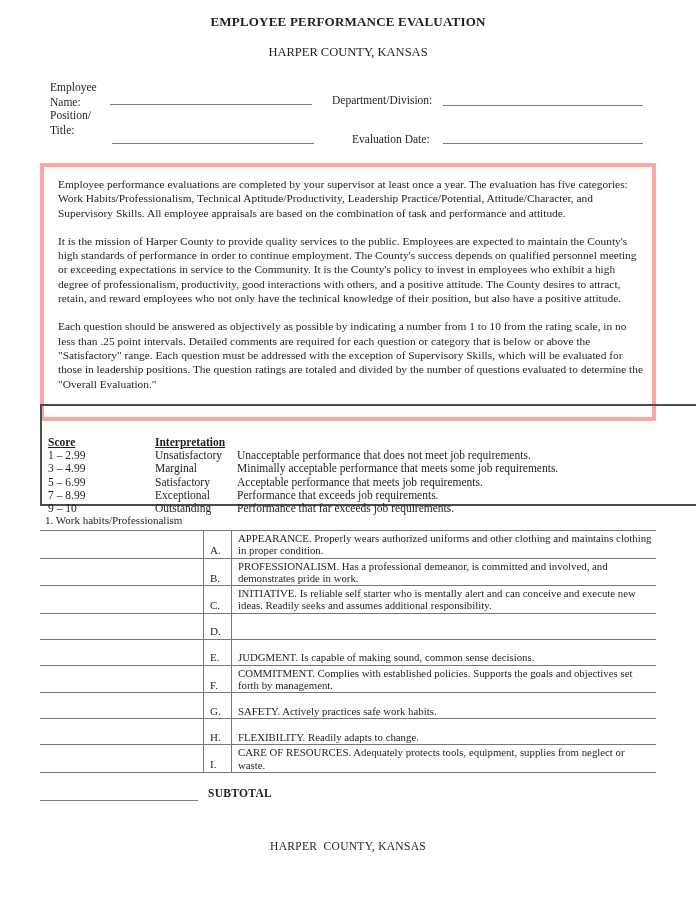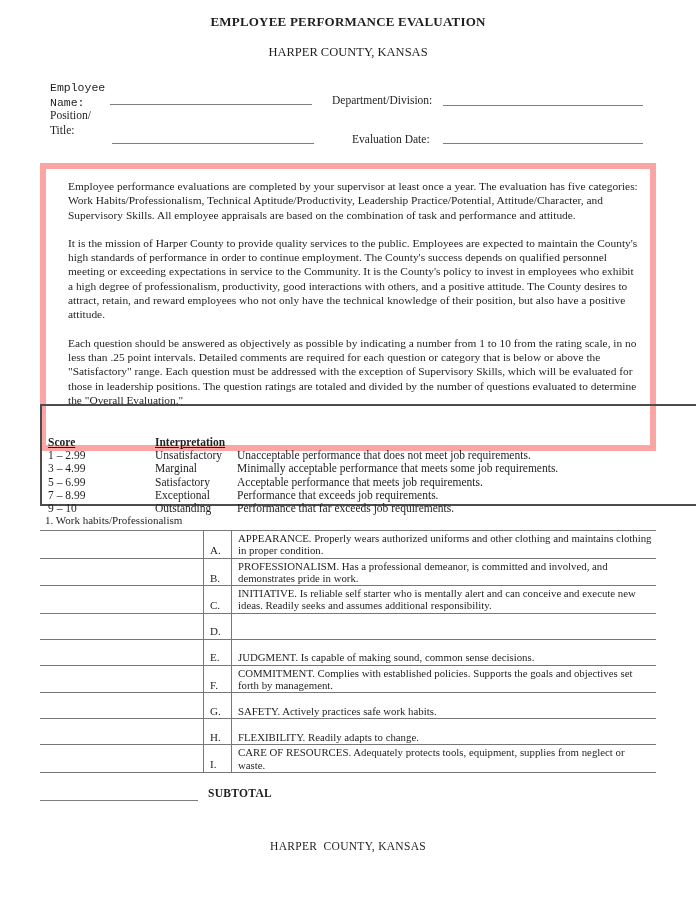--- a/index.html
+++ b/index.html
@@ -17,41 +17,41 @@
   .doc-title {
     top: 14px; left: 0; width: 696px;
     text-align: center; font-weight: bold; font-size: 13px; letter-spacing: .2px;
   }
   .doc-subtitle {
     top: 45px; left: 0; width: 696px;
     text-align: center; font-size: 12.5px;
   }
 
   .field-label { font-size: 11.5px; line-height: 15px; }
-  .lbl-employee { top: 80px; left: 50px; font-family: Liberation Mono, monospace; }
+  .lbl-employee { top: 80px; left: 50px; }
   .lbl-department { top: 93px; left: 332px; }
   .lbl-position { top: 108px; left: 50px; }
   .lbl-evaldate { top: 132px; left: 352px; font-family: Liberation Serif, serif; }
 
   .fill-line {
     border-bottom: 1px solid #7d7d7d;
     height: 15px;
     font-size: 11.5px;
     line-height: 15px;
   }
   .line-name  { top: 90px;  left: 110px; width: 202px; }
   .line-dept  { top: 91px;  left: 443px; width: 200px; }
   .line-title { top: 129px; left: 112px; width: 202px; }
   .line-eval  { top: 129px; left: 443px; width: 200px; }
 
   
   .intro-box {
-    top: 163px; left: 40px; width: 616px; height: 288px;
-    border: 6px solid #fca5a5;
-    padding: 10px 9px 0 22px;
+    top: 163px; left: 40px; width: 616px; height: 258px;
+    border: 4px solid #fca5a5;
+    padding: 10px 9px 0 14px;
   }
   .intro-box p {
     font-size: 11.4px; line-height: 14.3px;
     margin-bottom: 14px;
     text-align: left;
   }
 
   
   .scale-box {
     top: 404px; left: 40px; width: 684px; height: 102px;

